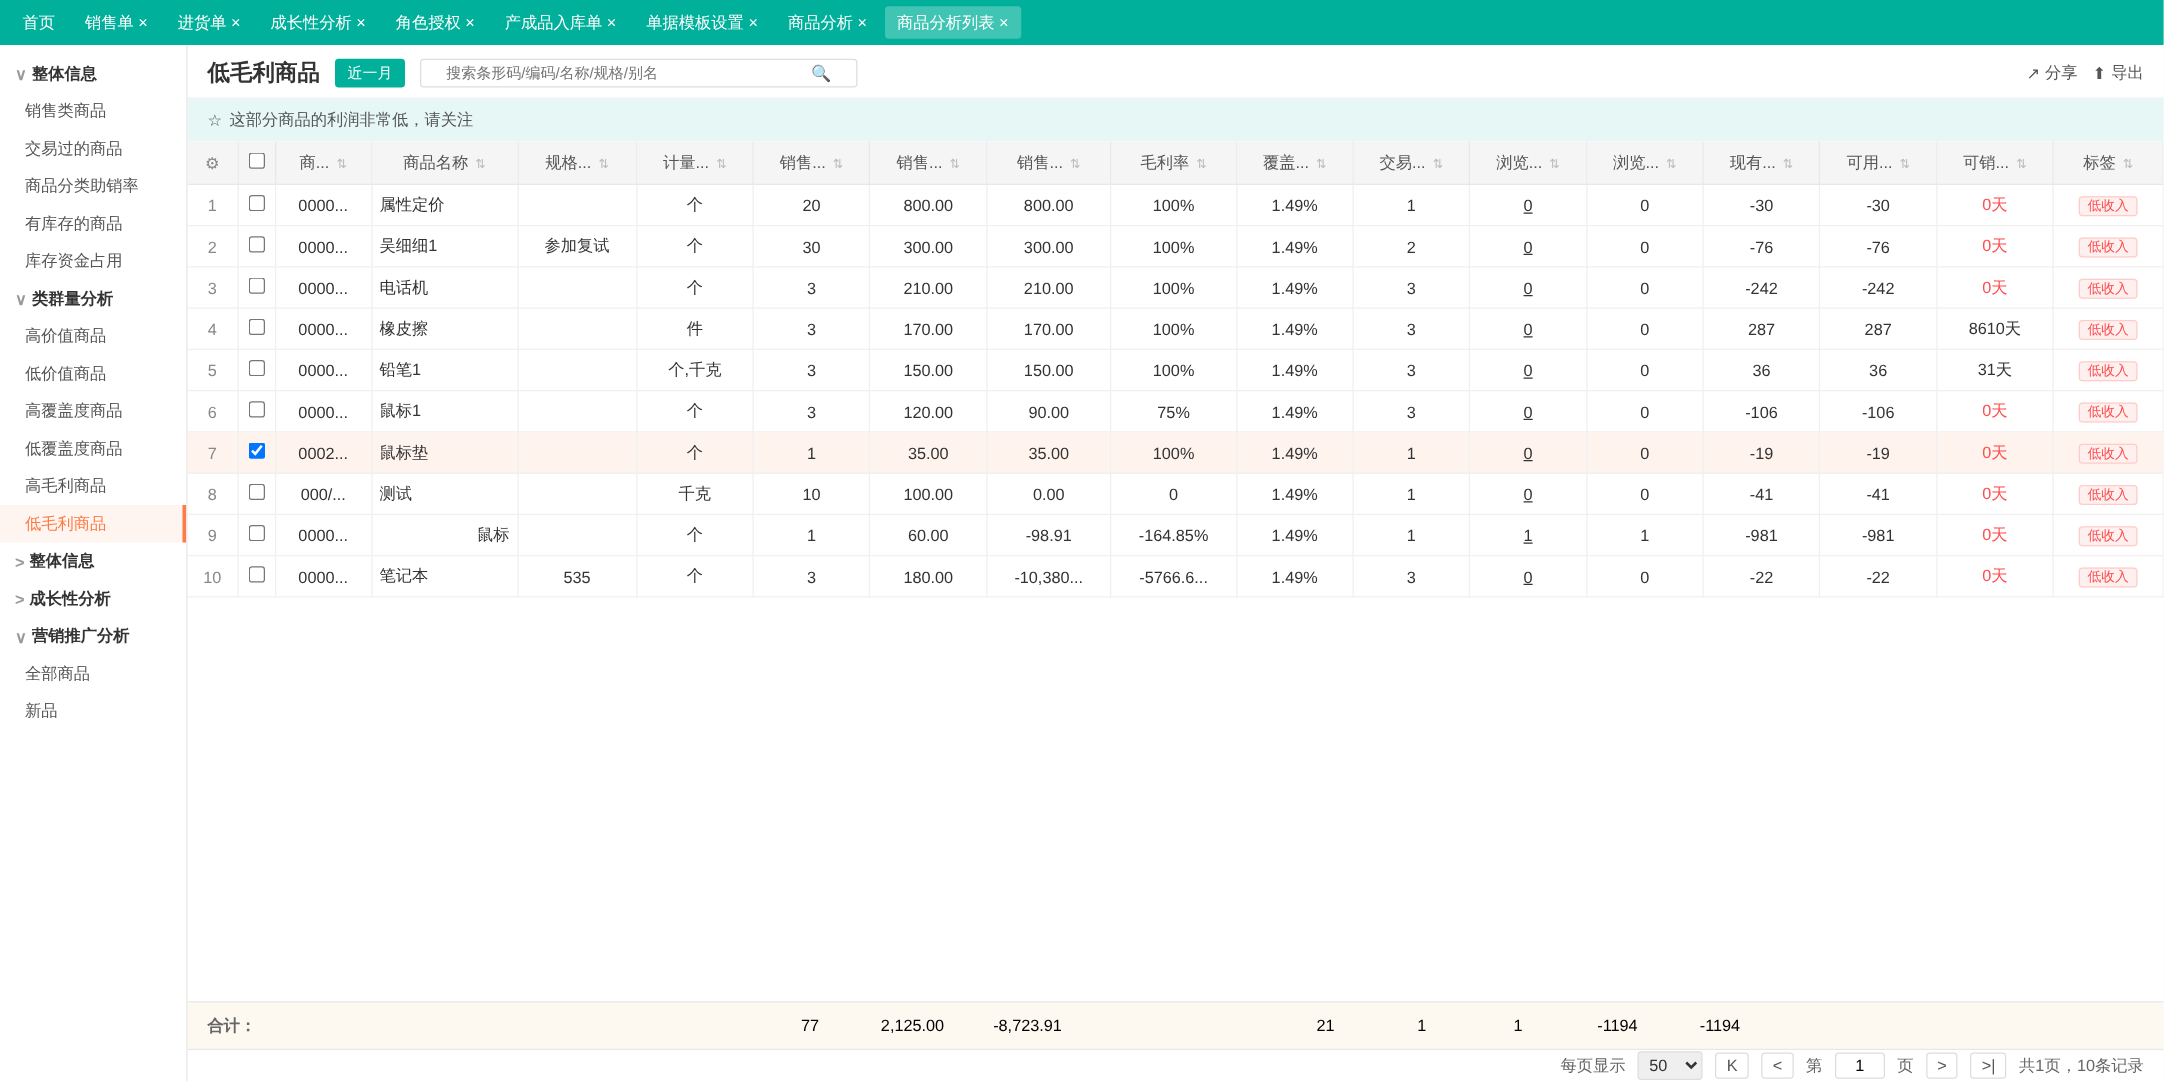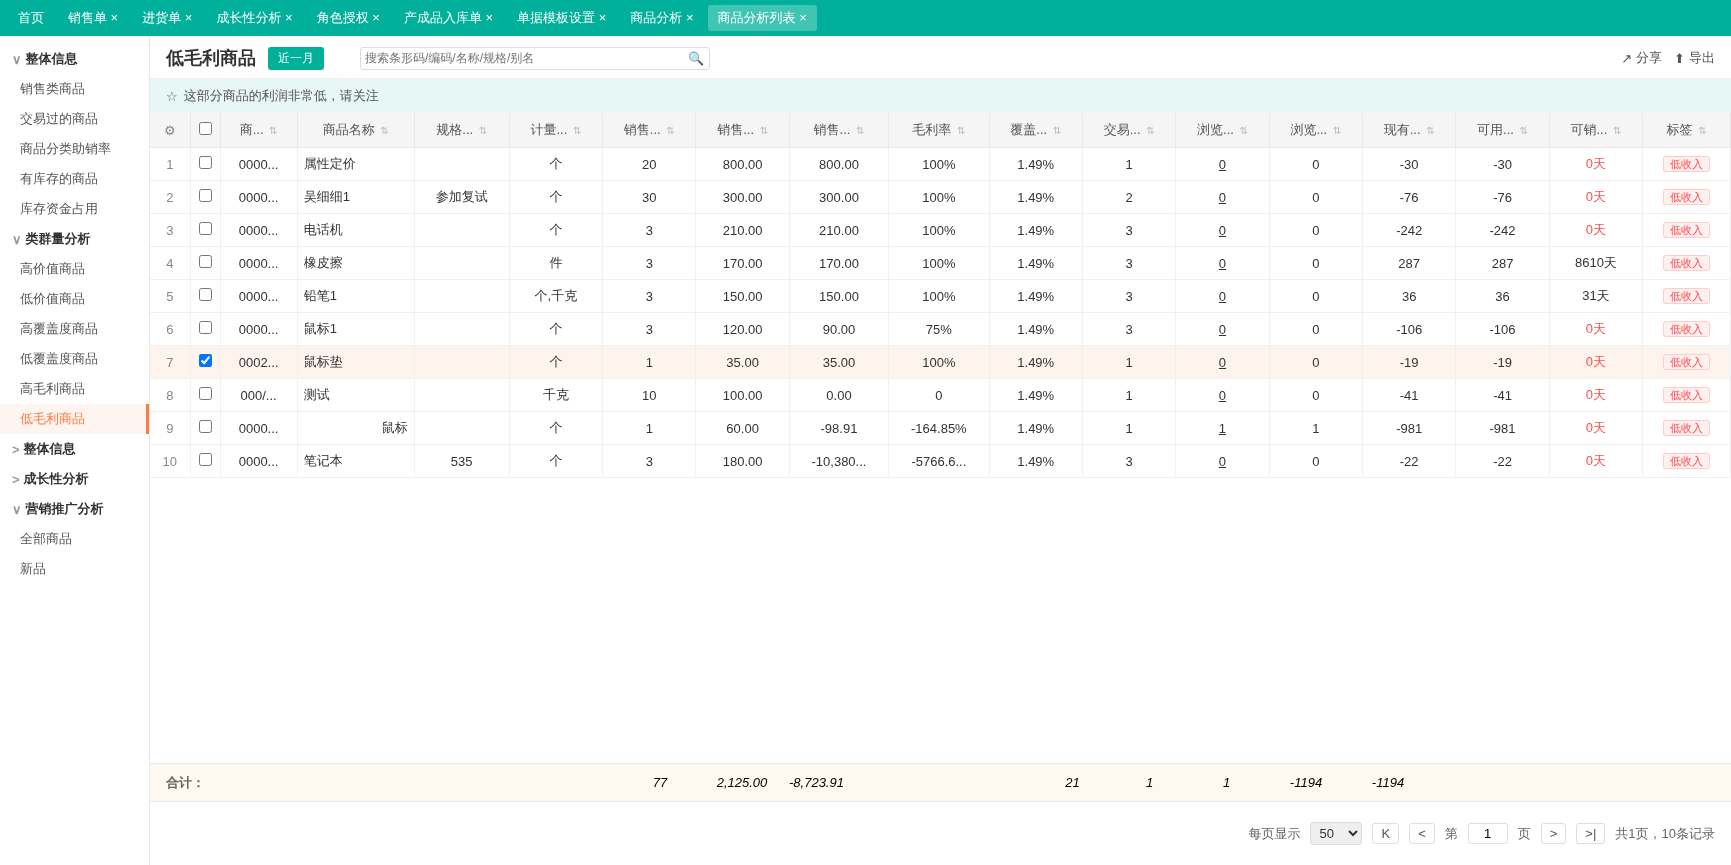--- a/index.html
+++ b/index.html
@@ -83,24 +83,23 @@
       border-radius: 3px;
       padding: 3px 10px;
       cursor: pointer;
       font-size: 12px;
     }
     .search-box {
       display: flex;
       align-items: center;
       border: 1px solid #ddd;
       border-radius: 3px;
-      padding: 3px 4px;
+      padding: 3px 20px;
       flex: 1;
       max-width: 350px;
-      margin-left: 24px;
     }
     .search-box input {
       border: none;
       outline: none;
       width: 100%;
       color: #999;
       font-size: 12px;
     }
     .search-icon { color: #999; cursor: pointer; }
     .header-actions {
@@ -178,26 +177,26 @@
 
     
     .summary-bar {
       background: #fdf8f0;
       border-top: 1px solid #e8e8e8;
       display: flex;
       align-items: center;
       padding: 8px 16px;
       min-height: 38px;
     }
-    .summary-label { color: #666; margin-right: 32px; font-weight: bold; }
+    .summary-label { color: #666; margin-right: 20px; font-weight: bold; }
 
     
     .bottom-bar {
       border-top: 1px solid #e8e8e8;
-      padding: 20px 16px;
+      padding: 1px 16px;
       display: flex;
       align-items: center;
       justify-content: flex-end;
       gap: 10px;
       background: #fff;
     }
     .page-size-label { color: #666; }
     .page-size-select {
       border: 1px solid #ddd;
       border-radius: 3px;
@@ -531,30 +530,30 @@
               <td>-22</td>
               <td class="red-text">0天</td>
               <td><span class="tag-badge">低收入</span></td>
             </tr>
           </tbody>
       </table>
     </div>
 
     <div class="summary-bar">
       <span class="summary-label">合计：</span>
-      <div style="display:flex; align-items:center; gap:2px; flex:1;font-style:italic;">
+      <div style="display:flex; align-items:center; gap:2px; flex:1;">
         <div style="width:36px;"></div>
         <div style="width:30px;"></div>
         <div style="width:70px;"></div>
         <div style="width:110px;"></div>
         <div style="width:60px;"></div>
         <div style="width:70px;"></div>
         <div style="width:70px; text-align:center;">77</div>
         <div style="width:90px; text-align:center;">2,125.00</div>
-        <div style="width:90px; ">-8,723.91</div>
+        <div style="width:90px; text-align:center;">-8,723.91</div>
         <div style="width:75px;"></div>
         <div style="width:75px;"></div>
         <div style="width:75px; text-align:center;">21</div>
         <div style="width:75px; text-align:center;">1</div>
         <div style="width:75px; text-align:center;">1</div>
         <div style="width:80px; text-align:center;">-1194</div>
         <div style="width:80px; text-align:center;">-1194</div>
       </div>
     </div>
 

